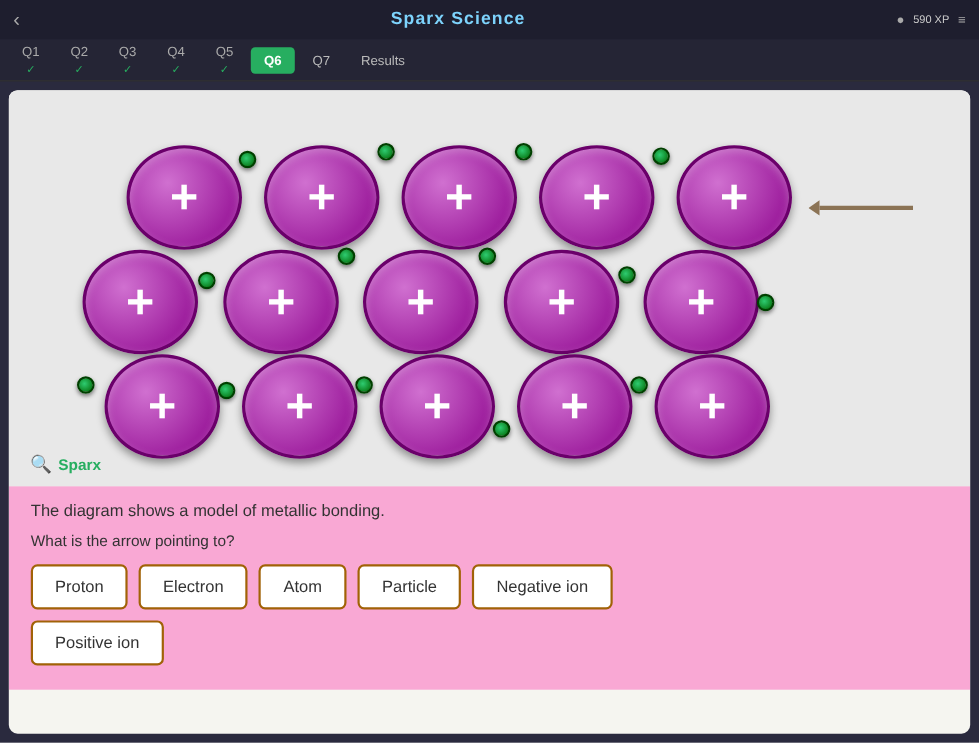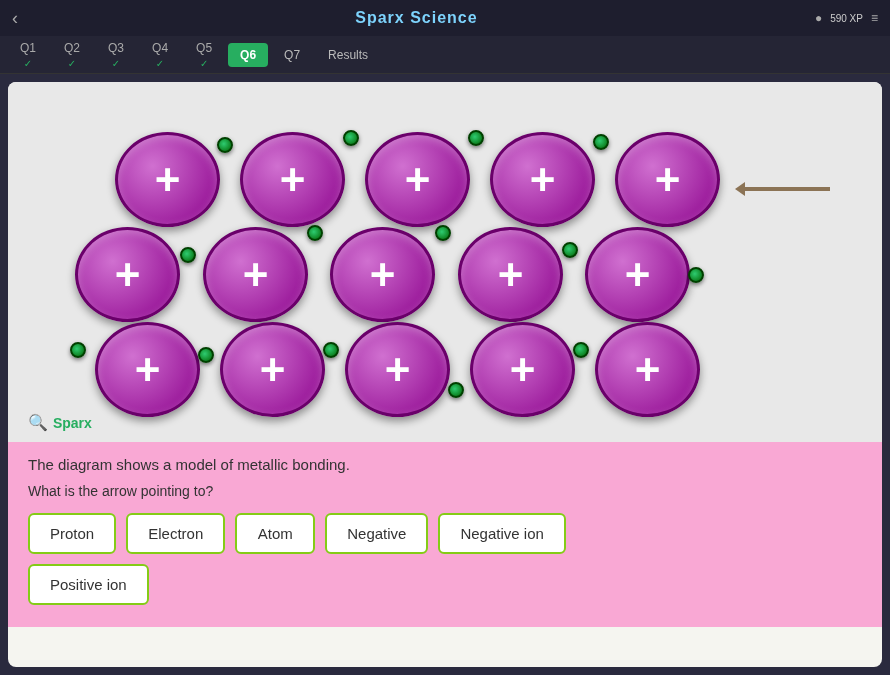--- a/index.html
+++ b/index.html
@@ -194,21 +194,21 @@
     
     .answer-buttons {
       display: flex;
       flex-wrap: wrap;
       gap: 10px;
       margin-bottom: 10px;
     }
 
     .answer-btn {
       padding: 10px 20px;
-      border: 2px solid #84cc16;
+      border: 2px solid #a16207;
       border-radius: 6px;
       background: white;
       font-size: 15px;
       color: #333;
       cursor: pointer;
       min-width: 80px;
       text-align: center;
     }
 
     
@@ -328,21 +328,21 @@
     </div>
 
     <div class="question-section">
       <p class="question-text">The diagram shows a model of metallic bonding.</p>
       <p class="question-sub">What is the arrow pointing to?</p>
 
       <div class="answer-buttons">
         <button class="answer-btn">Proton</button>
         <button class="answer-btn">Electron</button>
         <button class="answer-btn">Atom</button>
-        <button class="answer-btn">Negative</button>
+        <button class="answer-btn">Particle</button>
         <button class="answer-btn">Negative ion</button>
       </div>
 
       <div class="answer-buttons">
         <button class="answer-btn">Positive ion</button>
       </div>
     </div>
 
   </div>
 </div>

